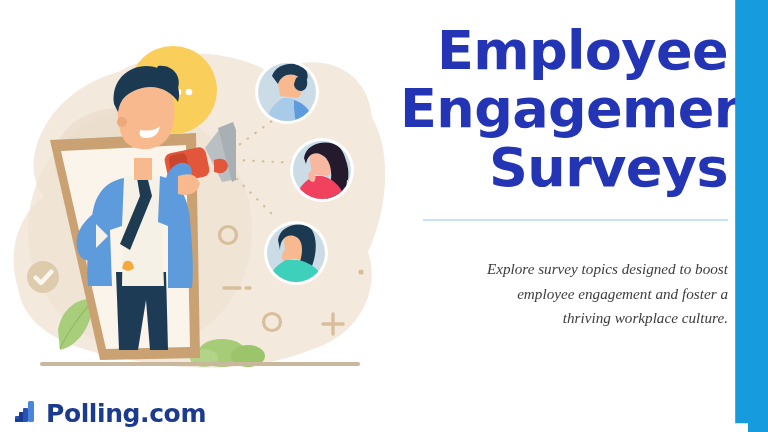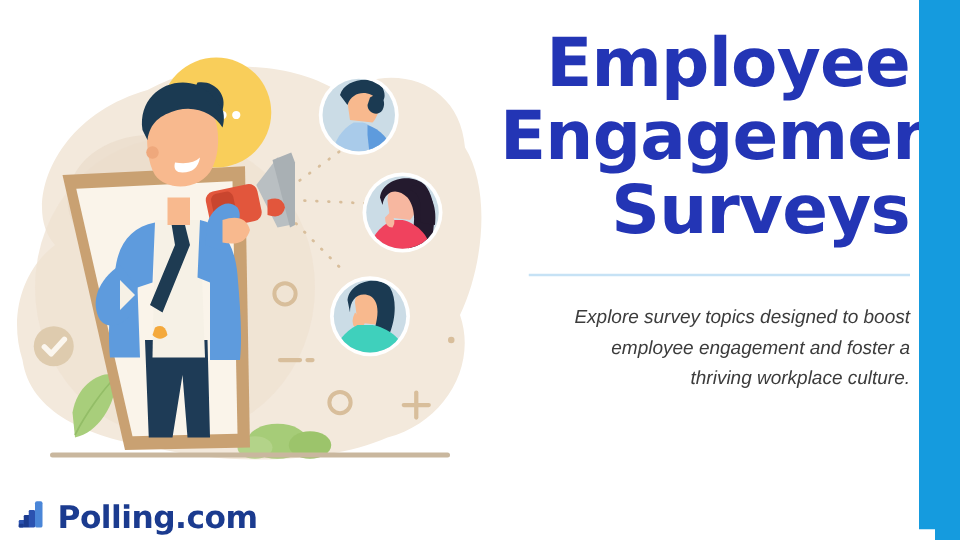--- a/index.html
+++ b/index.html
@@ -60,27 +60,27 @@
     height: 2px;
     background: #C6E2F5;
     border: 0;
     width: 305px;
     float: right;
     clear: both;
   }
   #subtitle {
     clear: both;
     margin: 0;
-    padding-top: 21px;
+    padding-top: 36px;
     color: #3C3C3C;
     font-size: 15.2px;
     line-height: 1.62;
     font-style: italic;
     white-space: pre-line;
-    font-family: Liberation Sans, sans-serif;
+    font-family: Liberation Serif, serif;
   }
 
   
   #logo {
     position: absolute;
     left: 13px;
     top: 398px;
     display: flex;
     align-items: center;
     gap: 7px;

